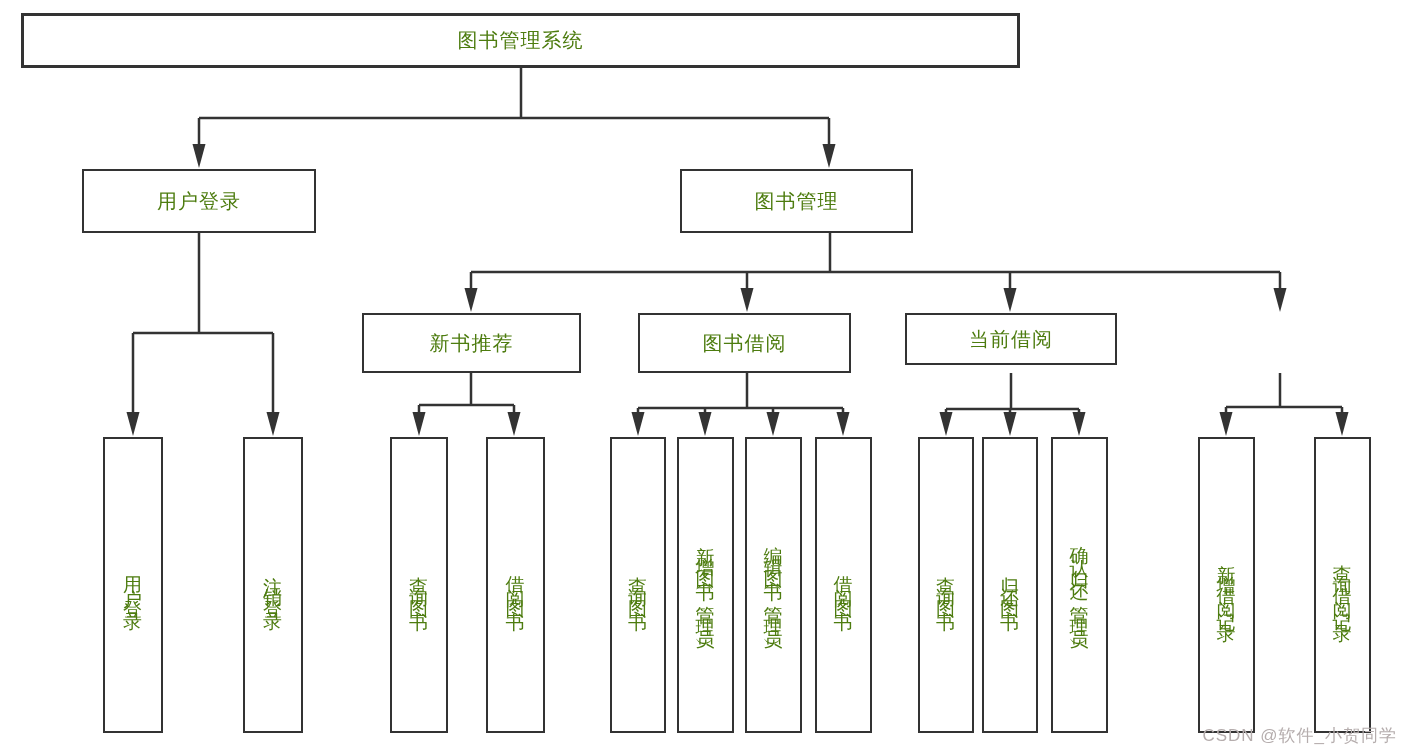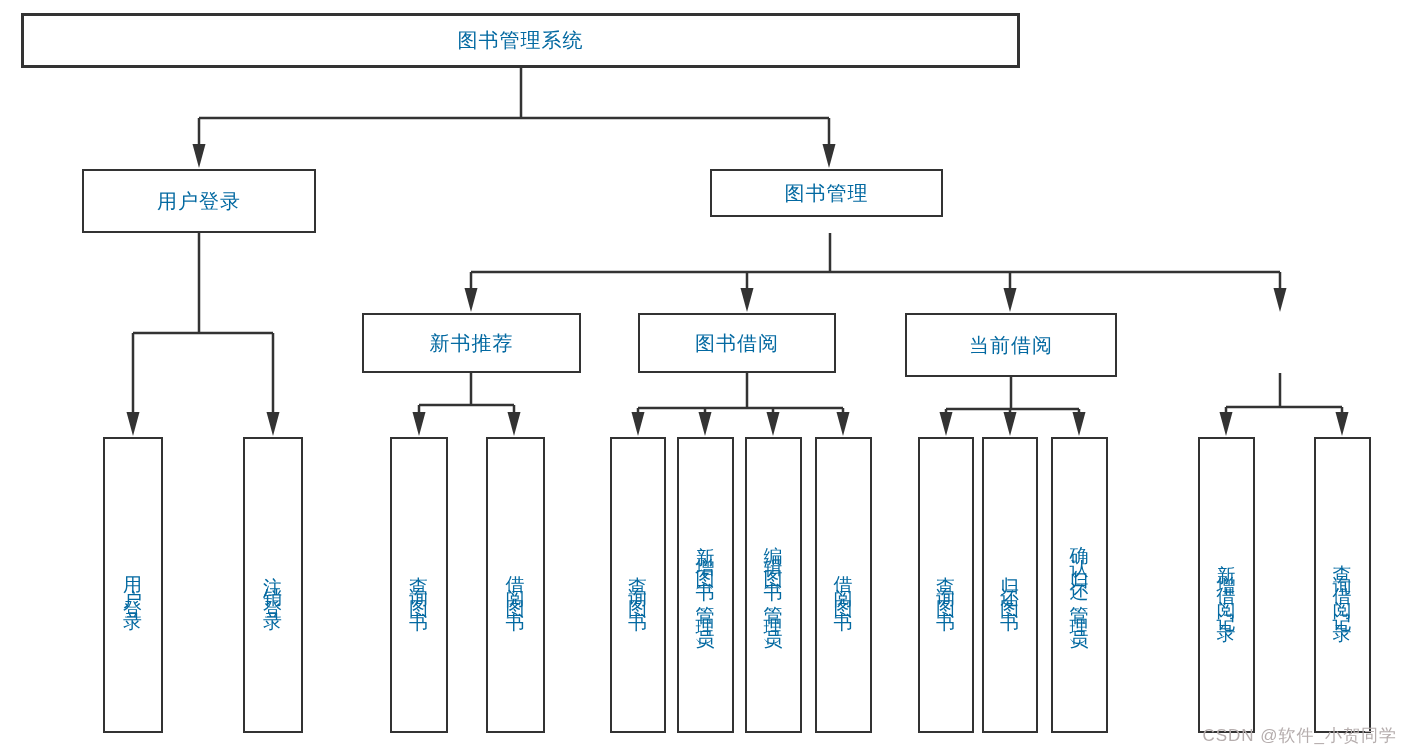--- a/index.html
+++ b/index.html
@@ -15,21 +15,21 @@
     position:absolute;
     box-sizing:border-box;
     border:2px solid #333333;
     background:#ffffff;
     display:flex;
     align-items:center;
     justify-content:center;
     text-align:center;
     font-size:20px;
     letter-spacing:1px;
-    color:#0369a1;
+    color:#4d7c0f;
     z-index:2;
   }
   .box.root{border-width:3px;}
   .leaf span{
     writing-mode:vertical-rl;
     text-orientation:mixed;
     font-size:19px;
     letter-spacing:12px;
     line-height:1;
     white-space:nowrap;
@@ -85,31 +85,31 @@
     </g>
   </svg>
 
   <div class="box root" style="left:21px;top:13px;width:999px;height:55px;">
     <span>图书管理系统</span>
   </div>
 
   <div class="box" style="left:82px;top:169px;width:234px;height:64px;">
     <span>用户登录</span>
   </div>
-  <div class="box" style="left:710px;top:169px;width:233px;height:48px;">
+  <div class="box" style="left:680px;top:169px;width:233px;height:64px;">
     <span>图书管理</span>
   </div>
 
   <div class="box" style="left:362px;top:313px;width:219px;height:60px;">
     <span>新书推荐</span>
   </div>
-  <div class="box" style="left:638px;top:313px;width:198px;height:60px;">
+  <div class="box" style="left:638px;top:313px;width:213px;height:60px;">
     <span>图书借阅</span>
   </div>
-  <div class="box" style="left:905px;top:313px;width:212px;height:64px;">
+  <div class="box" style="left:905px;top:313px;width:212px;height:52px;">
     <span>当前借阅</span>
   </div>
 
   <div class="box leaf" style="left:103px;top:437px;width:60px;height:296px;">
     <span>用户登录</span>
   </div>
   <div class="box leaf" style="left:243px;top:437px;width:60px;height:296px;">
     <span>注销登录</span>
   </div>
 

